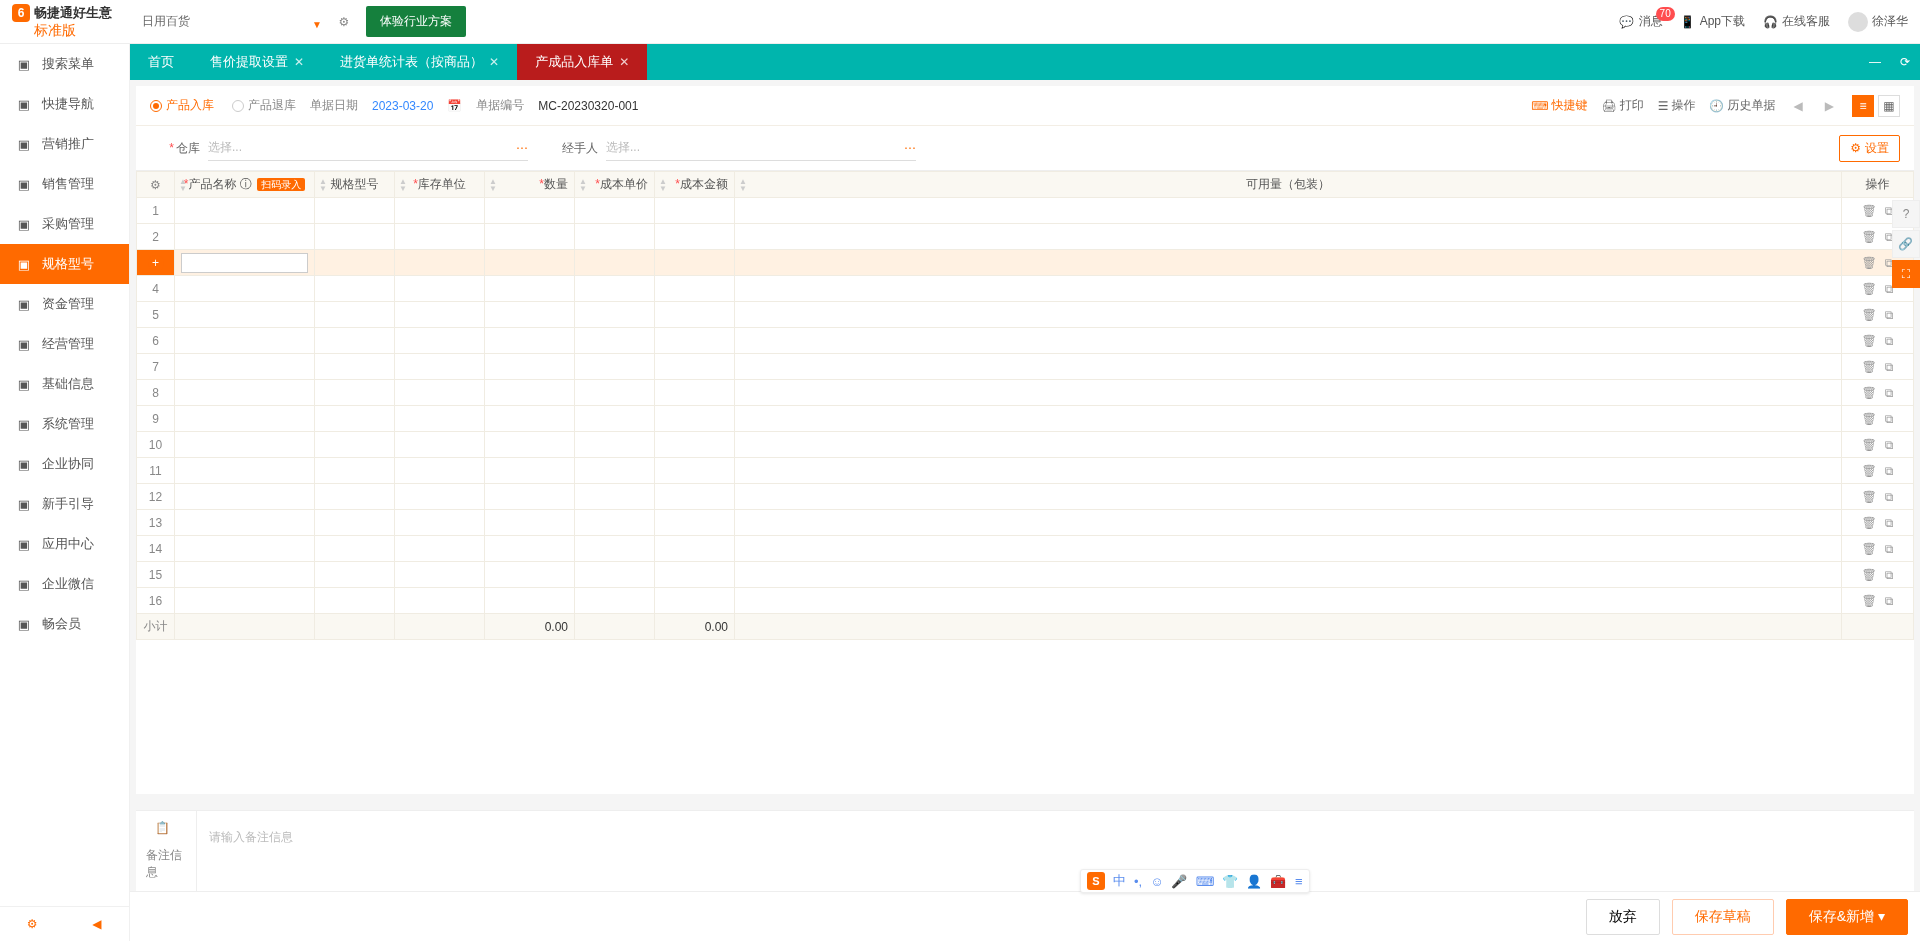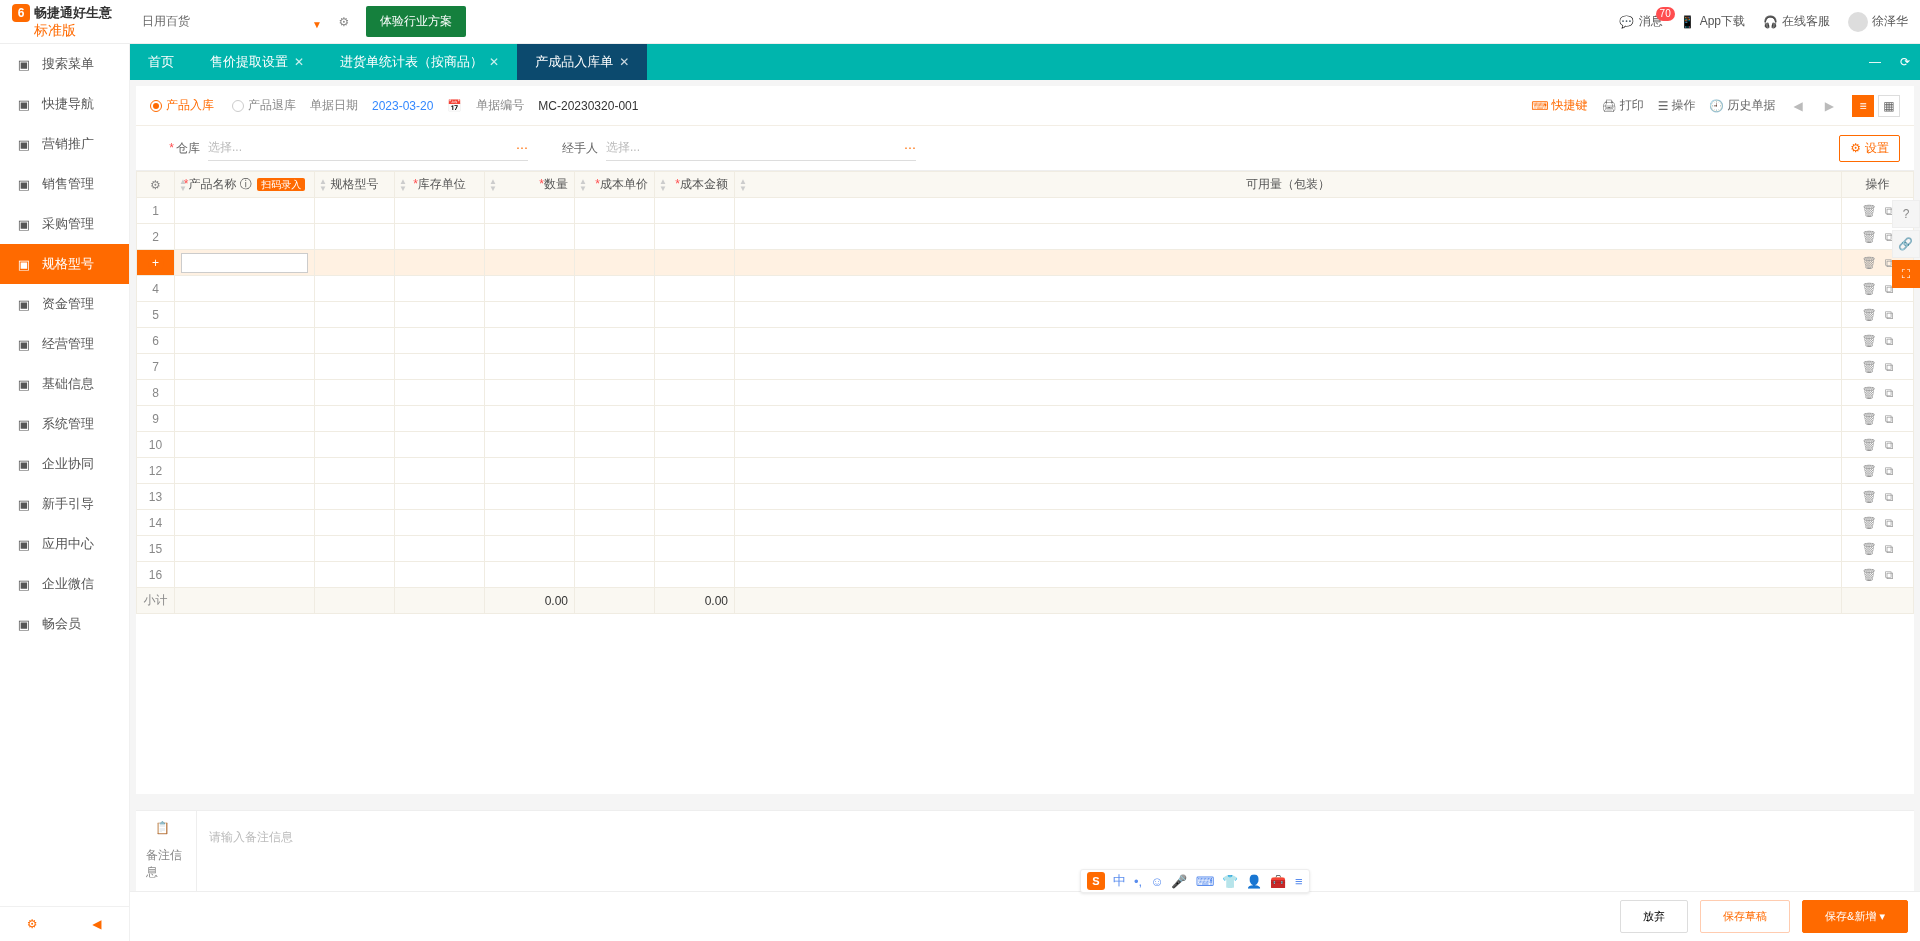--- a/index.html
+++ b/index.html
@@ -22,21 +22,21 @@
 .main { flex: 1; display: flex; min-height: 0; }
 .sidebar { width: 130px; background: #fff; border-right: 1px solid #f0f0f0; display: flex; flex-direction: column; }
 .side-item { display: flex; align-items: center; gap: 10px; padding: 11px 16px; color: #555; cursor: pointer; font-size: 13px; }
 .side-item.active { background: #ff6a00; color: #fff; }
 .side-icon { width: 16px; height: 16px; display: inline-flex; align-items: center; justify-content: center; }
 .side-bottom { margin-top: auto; display: flex; border-top: 1px solid #f0f0f0; }
 .side-bottom .half { flex: 1; text-align: center; padding: 10px 0; color: #ff6a00; cursor: pointer; }
 .content { flex: 1; display: flex; flex-direction: column; min-width: 0; background: #f5f5f5; }
 .tabs-bar { height: 36px; background: #00b5ad; display: flex; align-items: stretch; color: #fff; }
 .tab { padding: 0 18px; display: flex; align-items: center; gap: 6px; cursor: pointer; font-size: 13px; }
-.tab.active { background: #0c4a6e; }
+.tab.active { background: #b91c1c; }
 .tab-close { font-size: 12px; opacity: 0.8; }
 .tabs-right { margin-left: auto; display: flex; align-items: center; }
 .tabs-right .ic { width: 30px; display: flex; align-items: center; justify-content: center; cursor: pointer; }
 .panel { flex: 1; margin: 6px; background: #fff; display: flex; flex-direction: column; min-height: 0; }
 .panel-header { height: 40px; display: flex; align-items: center; padding: 0 14px; border-bottom: 1px solid #f3eee5; gap: 14px; }
 .radio-group { display: flex; align-items: center; gap: 18px; }
 .radio { display: flex; align-items: center; gap: 4px; cursor: pointer; }
 .radio-dot { width: 12px; height: 12px; border-radius: 50%; border: 1px solid #ccc; display: inline-flex; align-items: center; justify-content: center; }
 .radio.sel .radio-dot { border-color: #ff6a00; }
 .radio.sel .radio-dot::after { content: ''; width: 6px; height: 6px; background: #ff6a00; border-radius: 50%; }
@@ -78,21 +78,21 @@
 tr.highlight .col-idx { background: #ff6a00; }
 .add-circle { width: 16px; height: 16px; background: #ff6a00; color: #fff; border-radius: 50%; display: inline-flex; align-items: center; justify-content: center; font-size: 12px; line-height: 1; }
 .cell-input { width: 100%; height: 20px; border: 1px solid #ccc; background: #fff; }
 .act-ic { color: #999; cursor: pointer; padding: 0 4px; }
 .subtotal td { background: #faf8f2; font-weight: 500; }
 .remark-block { display: flex; border-top: 1px solid #eee; margin: 10px 6px 0 6px; background: #fff; }
 .remark-side { width: 60px; display: flex; flex-direction: column; align-items: center; justify-content: center; padding: 10px; gap: 4px; color: #888; }
 .remark-icon { width: 22px; height: 22px; color: #00b5ad; }
 .remark-input { flex: 1; padding: 18px 12px; color: #bbb; border-left: 1px solid #eee; }
 .footer { height: 50px; border-top: 1px solid #eee; display: flex; align-items: center; justify-content: flex-end; padding: 0 12px; gap: 12px; background: #fff; }
-.btn { padding: 8px 22px; border-radius: 2px; cursor: pointer; font-size: 11px; border: 1px solid #ddd; background: #fff; }
+.btn { padding: 8px 22px; border-radius: 2px; cursor: pointer; font-size: 14px; border: 1px solid #ddd; background: #fff; }
 .btn.primary { background: #ff6a00; color: #fff; border-color: #ff6a00; }
 .btn.warn { color: #ff6a00; border-color: #ffccb0; }
 .ime-bar { position: absolute; bottom: 48px; left: 1080px; display: flex; align-items: center; gap: 8px; background: #fff; padding: 2px 6px; border: 1px solid #eee; border-radius: 3px; box-shadow: 0 1px 3px rgba(0,0,0,0.1); }
 .ime-s { width: 18px; height: 18px; background: #ff6a00; color: #fff; border-radius: 3px; display: flex; align-items: center; justify-content: center; font-weight: bold; font-size: 11px; }
 .ime-ic { color: #5a8dee; font-size: 13px; }
 .right-dock { position: fixed; right: 0; top: 200px; display: flex; flex-direction: column; gap: 2px; }
 .dock-btn { width: 28px; height: 28px; background: #f5f5f5; border: 1px solid #eee; display: flex; align-items: center; justify-content: center; color: #888; cursor: pointer; }
 .dock-btn.active { background: #ff6a00; color: #fff; border-color: #ff6a00; }
 </style>
 </head>
@@ -401,20 +401,31 @@
                   <td class="col-name"></td>
                   <td></td>
                   <td></td>
                   <td class="col-qty"></td>
                   <td></td>
                   <td class="col-amt"></td>
                   <td></td>
                   <td class="col-act"><span class="act-ic">🗑</span><span class="act-ic">⧉</span></td>
                 </tr>
                 <tr>
+                  <td class="col-idx">11</td>
+                  <td class="col-name"></td>
+                  <td></td>
+                  <td></td>
+                  <td class="col-qty"></td>
+                  <td></td>
+                  <td class="col-amt"></td>
+                  <td></td>
+                  <td class="col-act"><span class="act-ic">🗑</span><span class="act-ic">⧉</span></td>
+                </tr>
+                <tr>
                   <td class="col-idx">12</td>
                   <td class="col-name"></td>
                   <td></td>
                   <td></td>
                   <td class="col-qty"></td>
                   <td></td>
                   <td class="col-amt"></td>
                   <td></td>
                   <td class="col-act"><span class="act-ic">🗑</span><span class="act-ic">⧉</span></td>
                 </tr>

